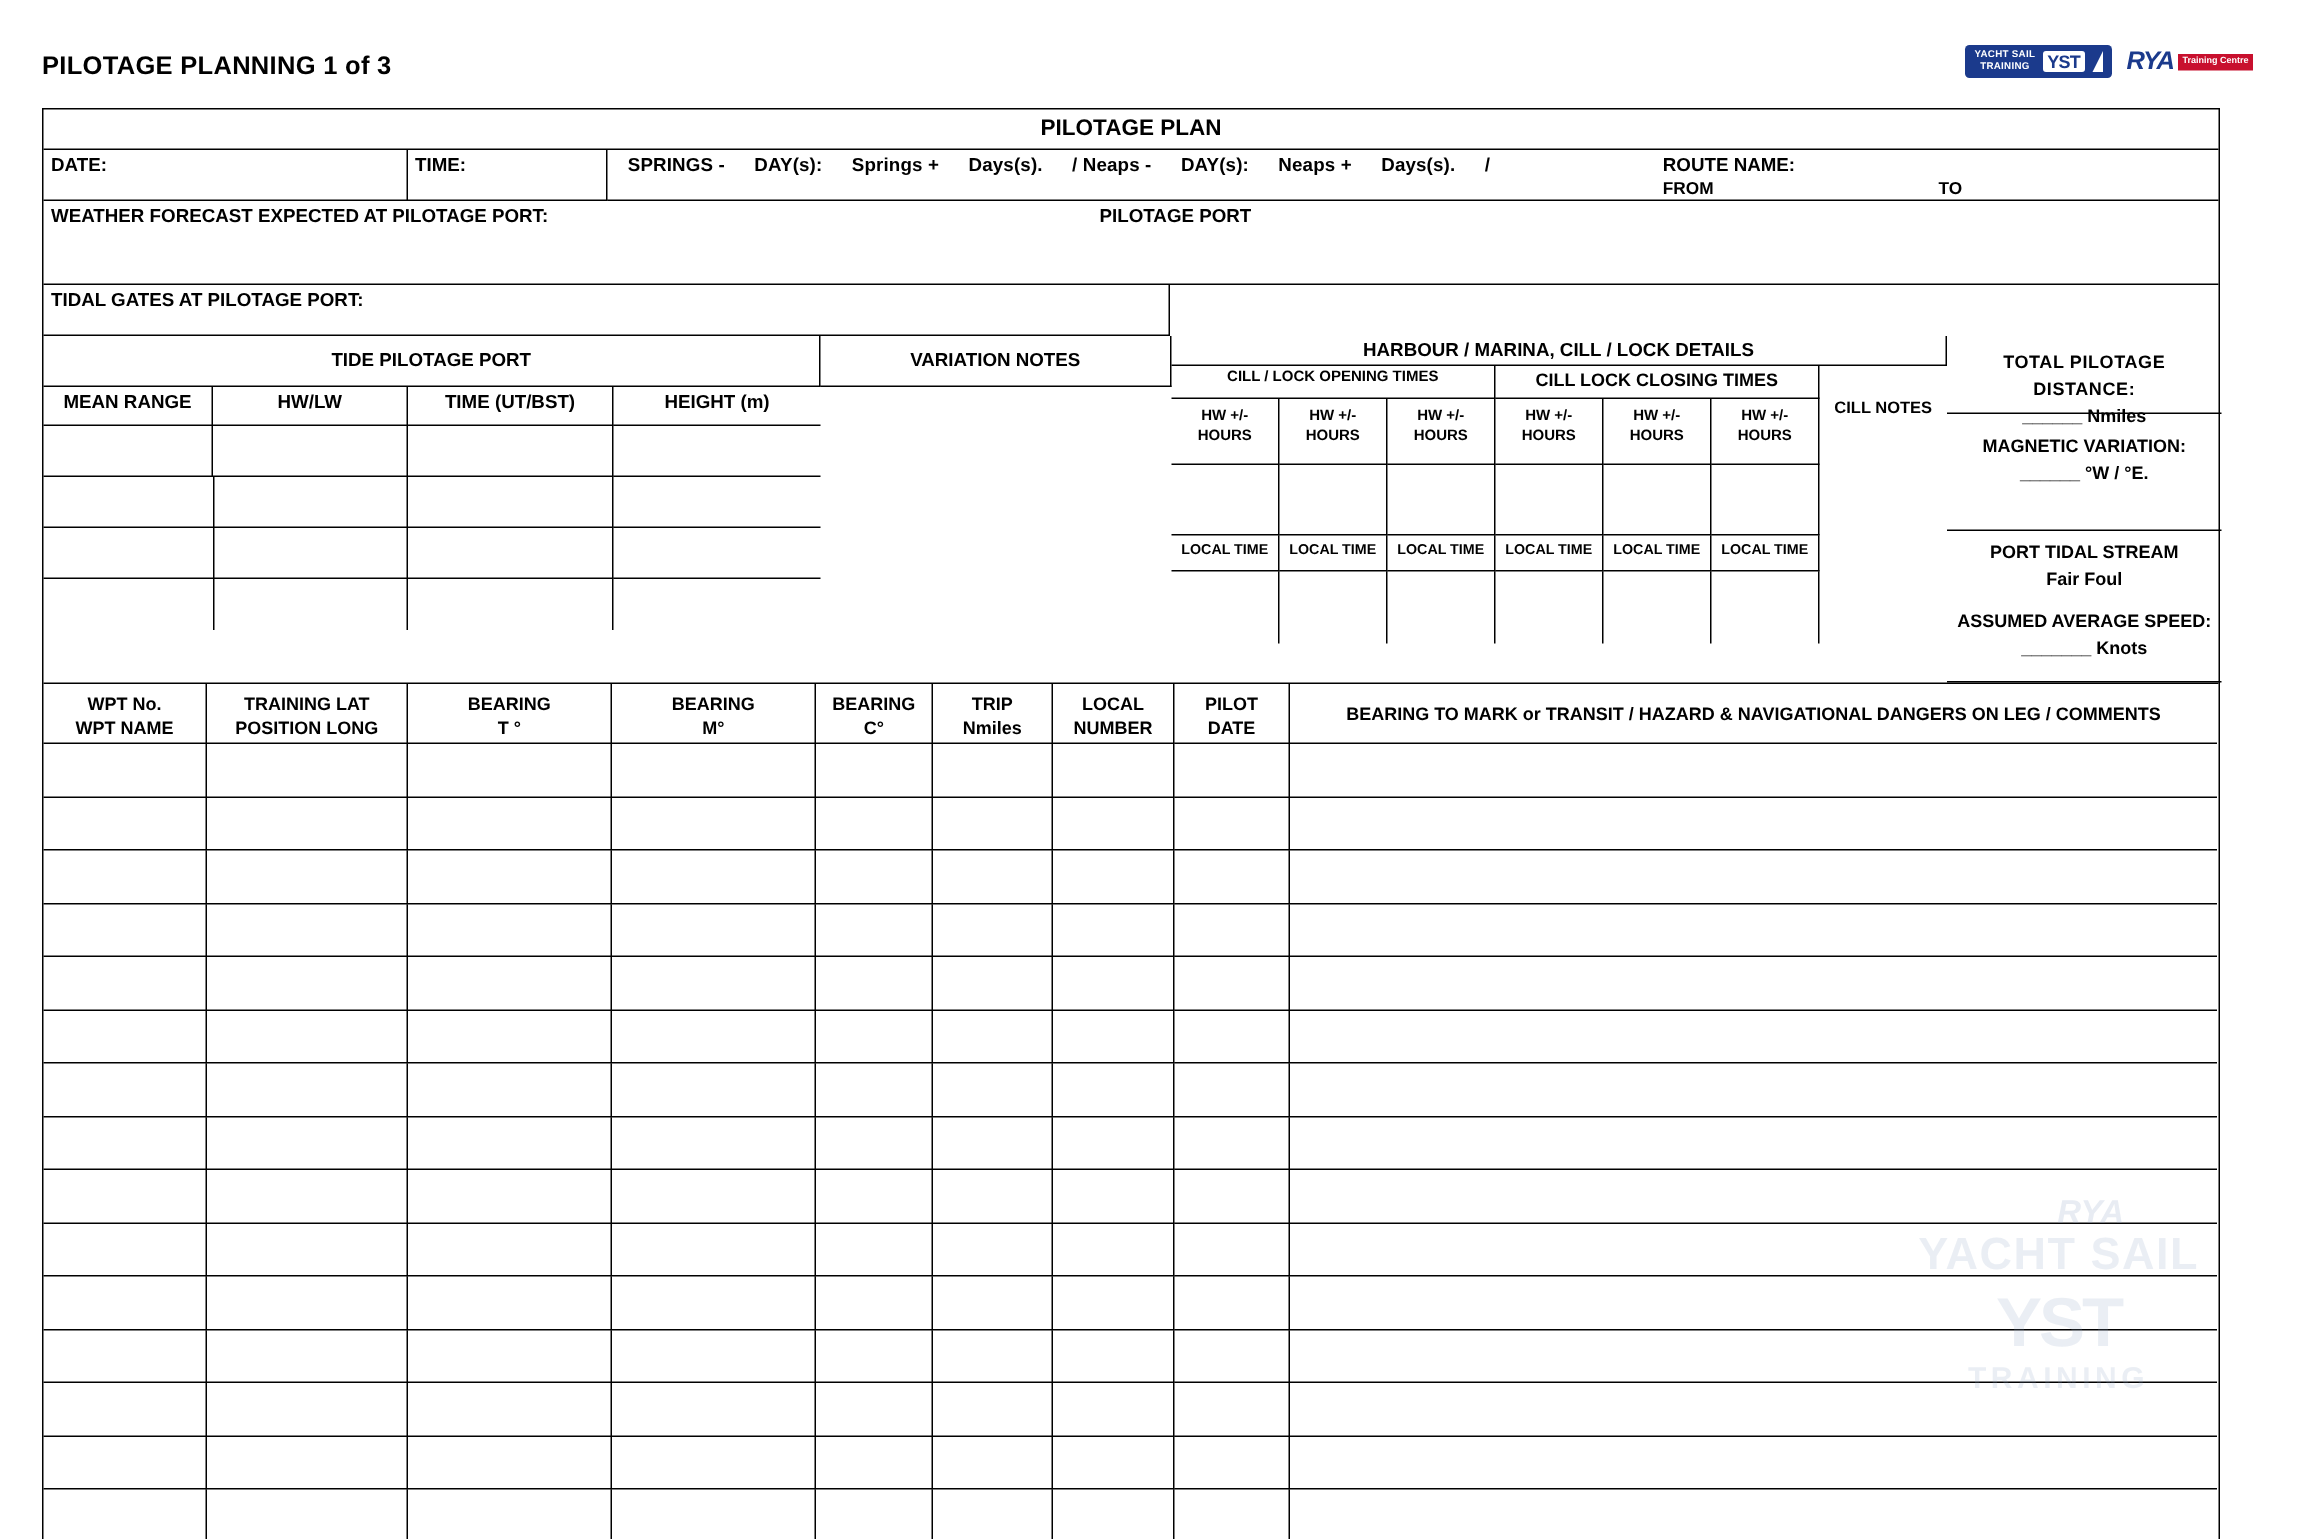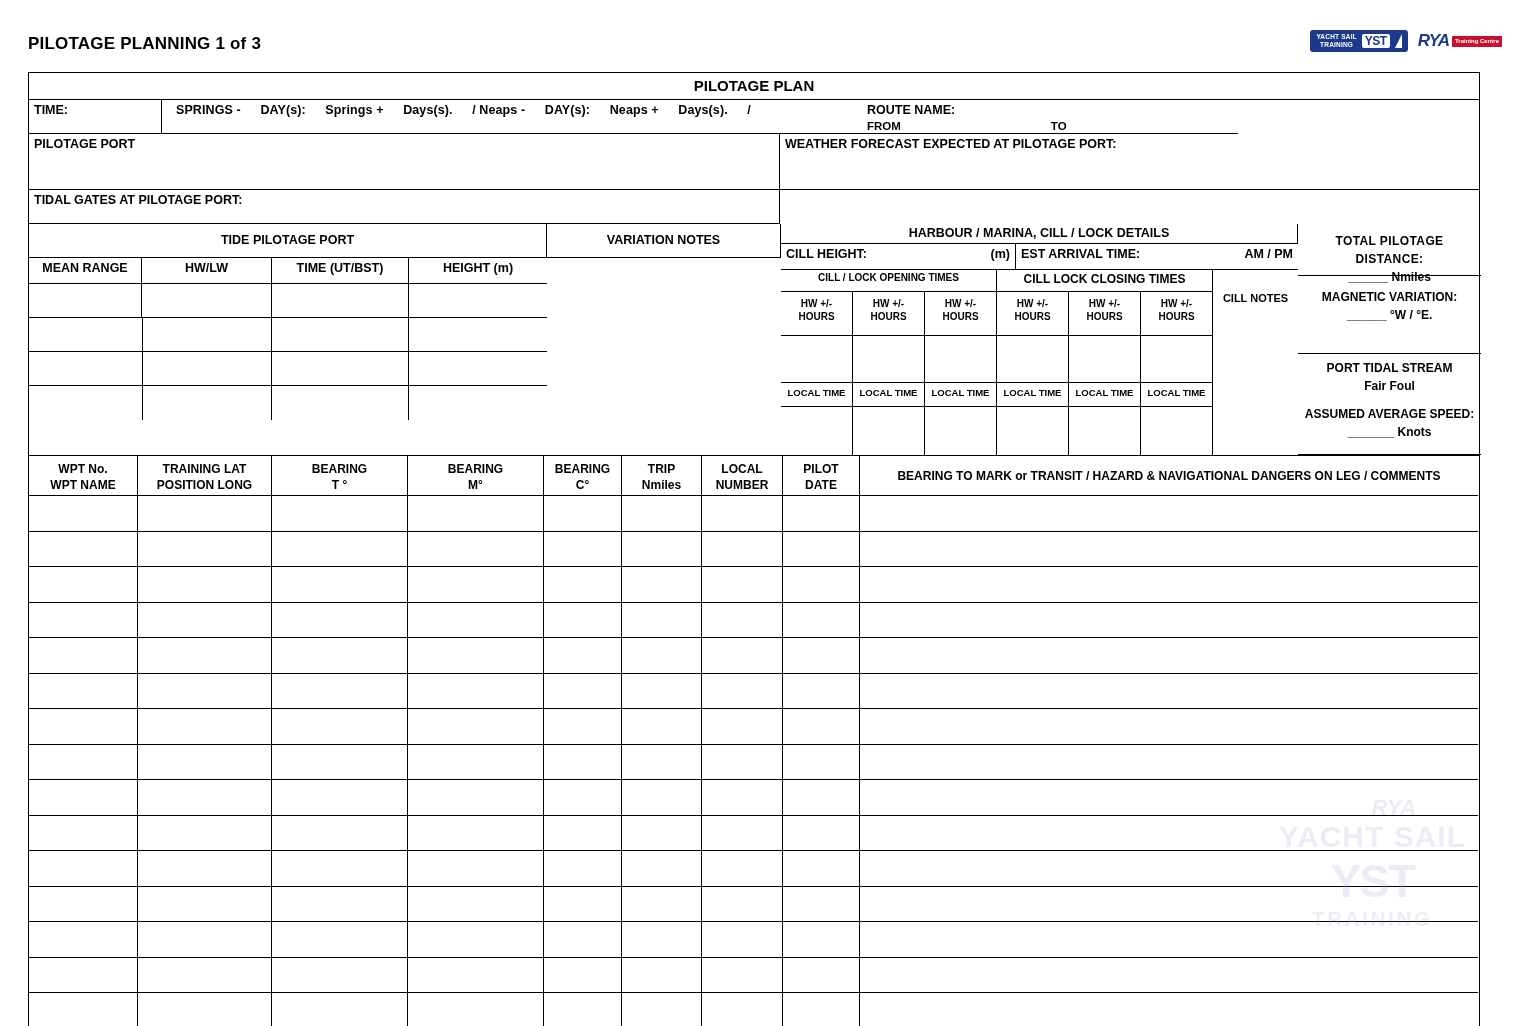--- a/index.html
+++ b/index.html
@@ -248,20 +248,21 @@
       <span class="rya-mark">RYA</span>
       <span class="rya-txt">Training Centre</span>
     </div>
   </div>
 
   <div class="sheet">
 
     <div class="title-bar">PILOTAGE PLAN</div>
 
     <div class="row r-date">
+      <div class="cell b" style="width:243px">DATE:</div>
       <div class="cell b" style="width:133px">TIME:</div>
       <div class="cell springs nb-r" style="width:700px">
         <span>SPRINGS -</span>
         <span>DAY(s):</span>
         <span>Springs +</span>
         <span>Days(s).</span>
         <span>/ Neaps -</span>
         <span>DAY(s):</span>
         <span>Neaps +</span>
         <span>Days(s).</span>
@@ -272,25 +273,25 @@
       <div class="from-to">
             <span>FROM</span>
             <span class="to">TO</span>
           </div>
         </div>
     </div>
 
     <div class="row" style="height:0"></div>
 
     <div class="row r-port">
+      <div class="cell b nb-r" style="width:700px">
+        <span>WEATHER FORECAST EXPECTED AT PILOTAGE PORT:</span>
+      </div>
       <div class="cell b" style="width:752px">
         <span>PILOTAGE PORT</span>
-      </div>
-      <div class="cell b nb-r" style="width:700px">
-        <span>WEATHER FORECAST EXPECTED AT PILOTAGE PORT:</span>
       </div>
     </div>
 
     <div class="row r-gates">
       <div class="cell b" style="width:752px">
         <span>TIDAL GATES AT PILOTAGE PORT:</span>
       </div>
       <div class="cell nb-r" style="width:700px;border-bottom:none;border-right:none"></div>
     </div>
 
@@ -337,30 +338,20 @@
             <div class="cell b c" style="width:234px;height:34px;line-height:26px">VARIATION NOTES</div>
             <div class="cell" style="width:234px;height:197px;border-bottom:none"></div>
           </div>
         </div>
       </div>
 
       <div style="width:700px;display:flex;">
 
         <div style="width:517px">
           <div class="cell b c" style="width:517px;height:20px;padding:2px 0;font-size:12.5px">HARBOUR / MARINA, CILL / LOCK DETAILS</div>
-          <div class="row" style="height:26px">
-            <div class="cell b" style="width:235px">
-              <span>CILL HEIGHT:</span>
-              <span style="float:right">(m)</span>
-            </div>
-            <div class="cell b" style="width:282px">
-              <span>EST ARRIVAL TIME:</span>
-              <span style="float:right">AM / PM</span>
-            </div>
-          </div>
           <div class="row" style="height:22px">
             <div class="cell b c" style="width:216px;font-size:10px;padding:2px 0">CILL / LOCK OPENING TIMES</div>
             <div class="cell b c" style="width:216px;font-size:12px;padding:2px 0">CILL LOCK CLOSING TIMES</div>
             <div class="cell b c" style="width:85px;font-size:11px;padding-top:22px;border-bottom:none">CILL NOTES</div>
           </div>
           <div class="row" style="height:44px">
             <div class="cell hw-cell" style="width:72px">
               <div>HW +/-</div>
               <div>HOURS</div>
             </div>

